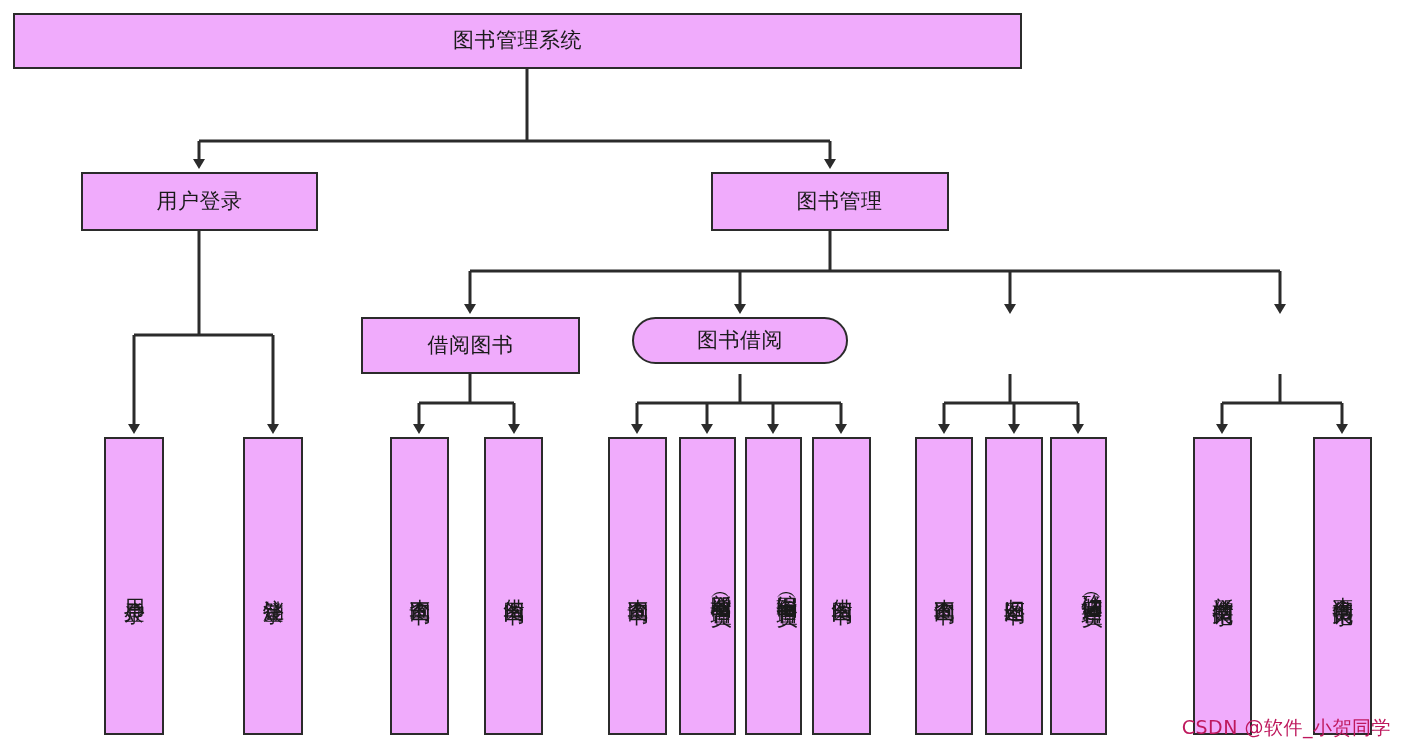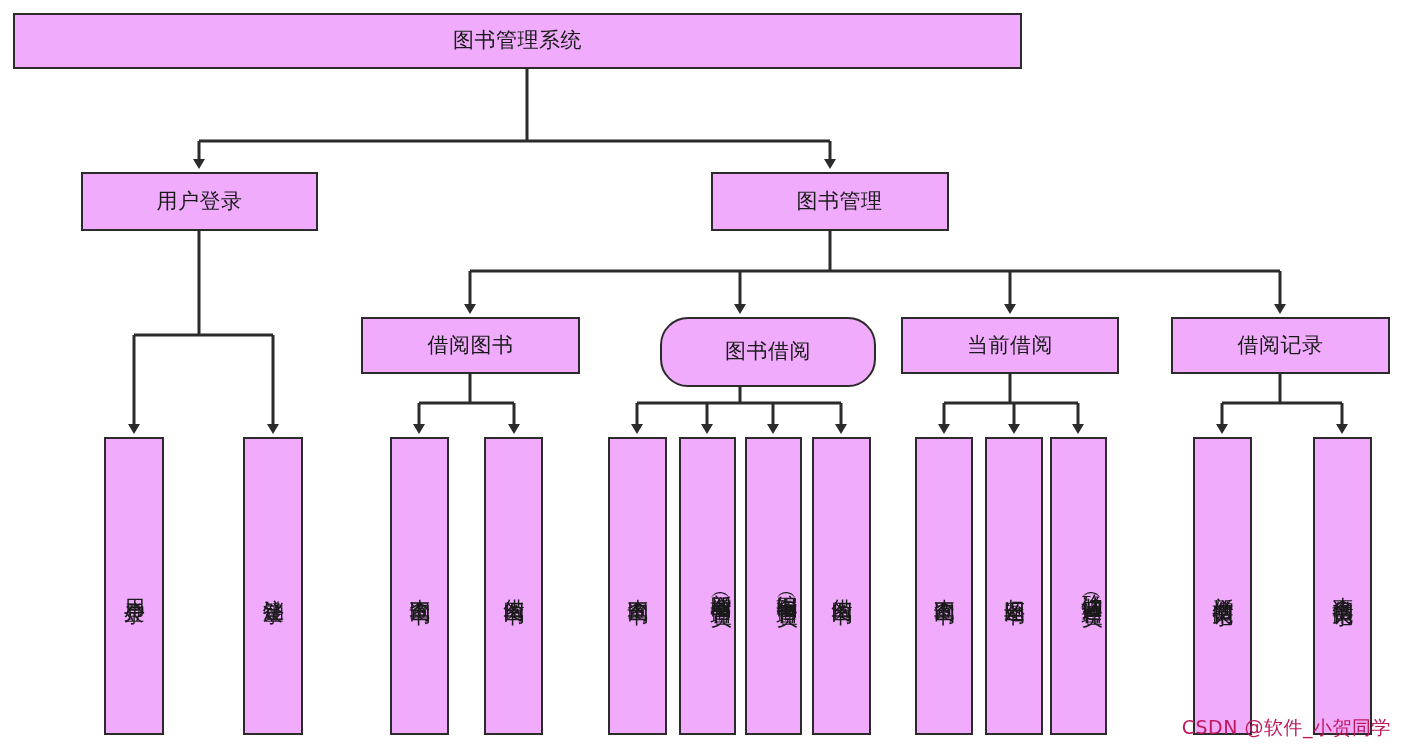--- a/index.html
+++ b/index.html
@@ -123,25 +123,23 @@
   </svg>
 
   <div class="node horizontal" style="left:13px; top:13px; width:1009px; height:56px;">图书管理系统</div>
 
   <div class="node horizontal" style="left:81px; top:172px; width:237px; height:59px;">用户登录</div>
 
   <div class="node horizontal" style="left:711px; top:172px; width:238px; height:59px;padding-left:19px;">图书管理</div>
 
   <div class="node horizontal" style="left:361px; top:317px; width:219px; height:57px;">借阅图书</div>
 
-  <div class="node horizontal" style="left:660px; top:317px; width:216px; height:70px;border-radius:28px;">图书借阅</div>
+  <div class="node horizontal" style="left:632px; top:317px; width:216px; height:47px;border-radius:28px;">图书借阅</div>
 
-  <div class="node horizontal" style="left:901px; top:317px; width:218px; height:57px;">当前借阅</div>
 
-  <div class="node horizontal" style="left:1171px; top:317px; width:219px; height:57px;">借阅记录</div>
 
   <div class="node vertical" style="left:104px; top:437px; width:60px; height:298px;">
     <span class="vtext">用户登录</span>
   </div>
 
   <div class="node vertical" style="left:243px; top:437px; width:60px; height:298px;">
     <span class="vtext">注销登录</span>
   </div>
 
   <div class="node vertical" style="left:390px; top:437px; width:59px; height:298px;">

